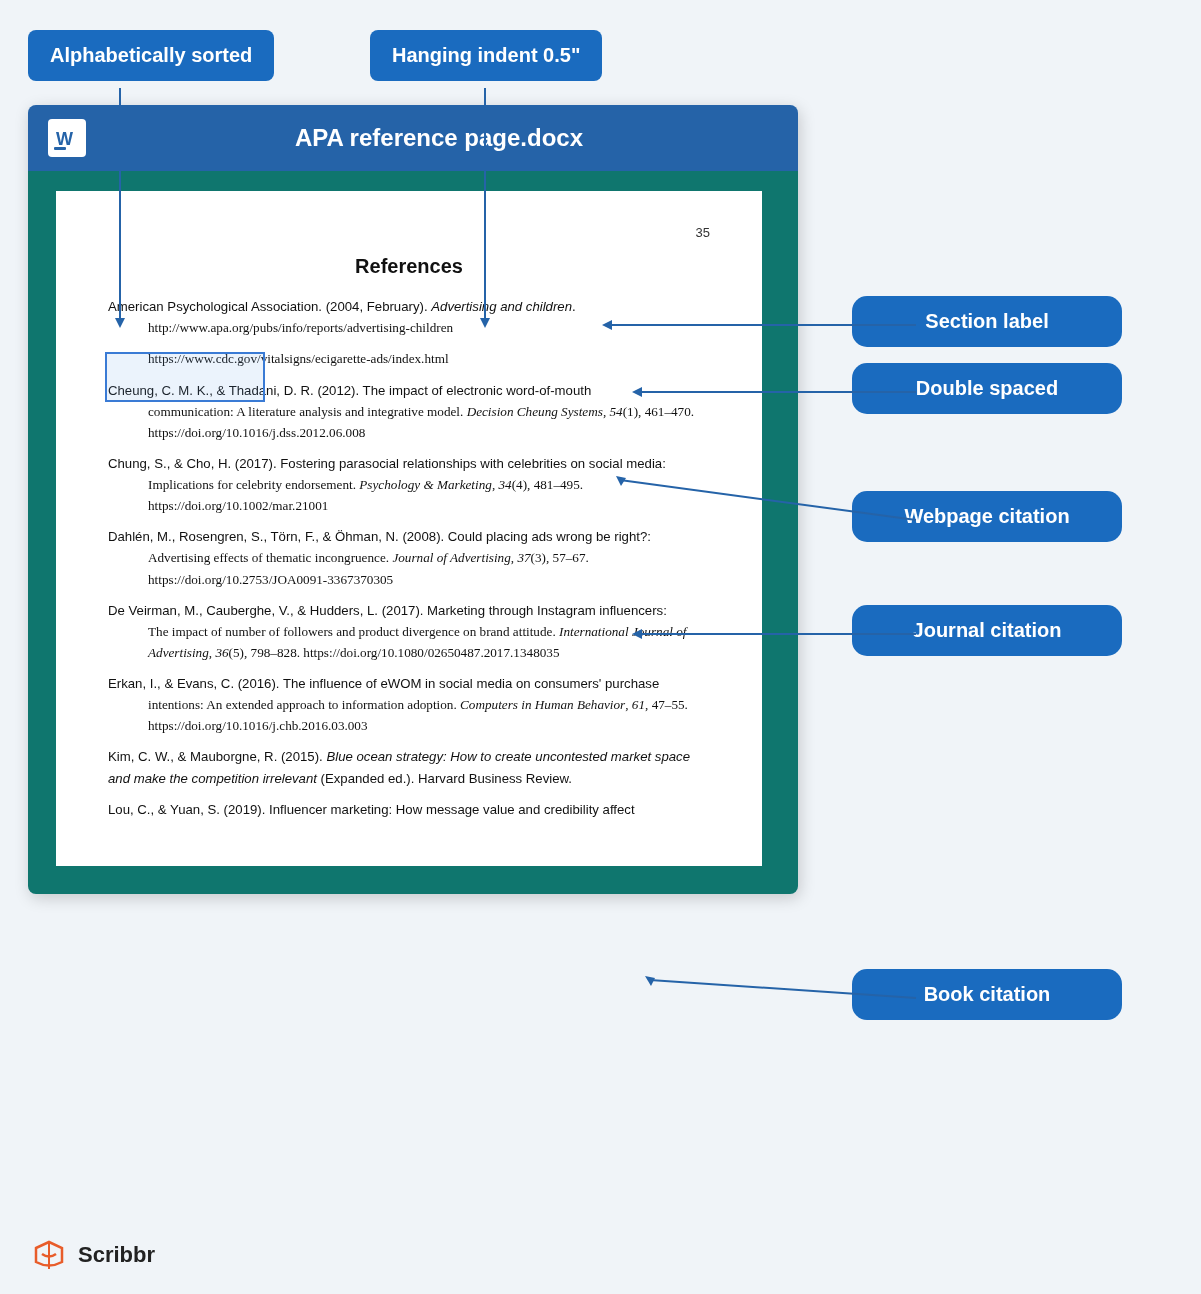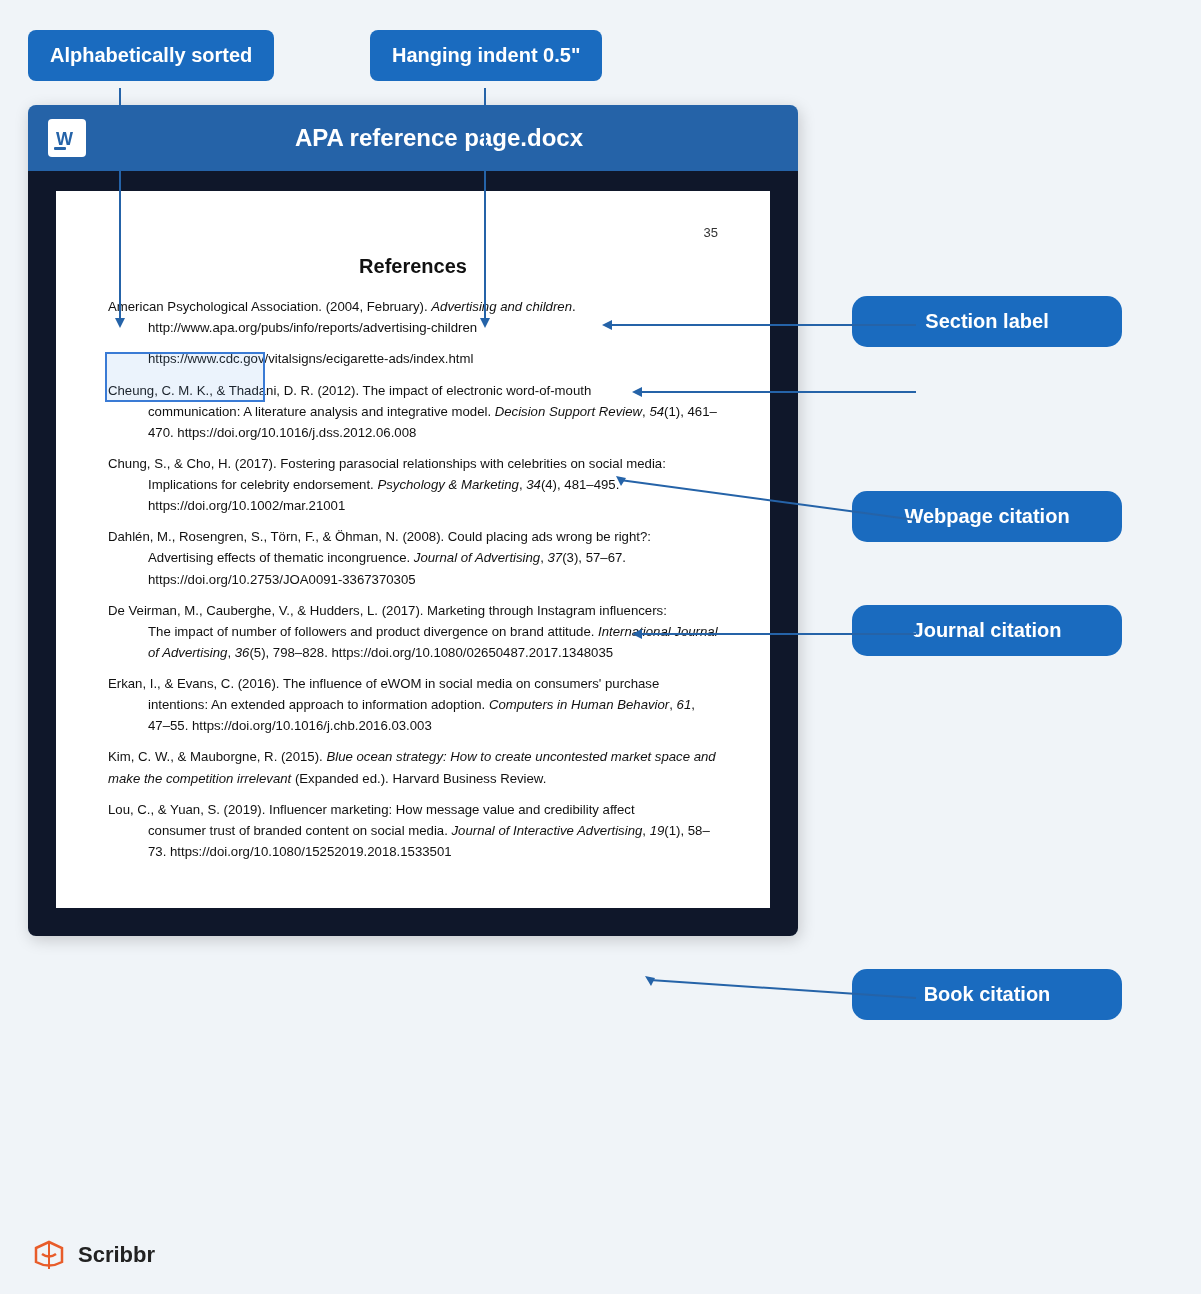--- a/index.html
+++ b/index.html
@@ -77,22 +77,22 @@
 
     .doc-title {
       color: white;
       font-weight: bold;
       font-size: 24px;
       flex: 1;
       text-align: center;
     }
 
     .doc-body {
-      background: #0f172a;
-      padding: 20px 28px 28px 28px;
+      background: #0f766e;
+      padding: 20px 36px 28px 28px;
     }
 
     
     .paper-page {
       background: white;
       padding: 32px 52px 36px 52px;
       position: relative;
       font-size: 13.5px;
       line-height: 1.55;
       color: #111;
@@ -113,20 +113,21 @@
     }
 
     .ref-entry {
       margin-bottom: 10px;
       font-size: 13.2px;
       line-height: 1.6;
     }
 
     .ref-entry .continuation {
       padding-left: 40px;
+      font-family: Liberation Serif, serif;
     }
 
     
     .highlight-box {
       position: absolute;
       border: 2px solid #3a7bd5;
       background: rgba(100,160,230,0.13);
       pointer-events: none;
     }
 
@@ -219,21 +220,21 @@
           <div>American Psychological Association. (2004, February). <em>Advertising and children</em>.</div>
           <div class="continuation">http://www.apa.org/pubs/info/reports/advertising-children</div>
         </div>
 
         <div class="ref-entry">
           <div class="continuation">https://www.cdc.gov/vitalsigns/ecigarette-ads/index.html</div>
         </div>
 
         <div class="ref-entry">
           <div>Cheung, C. M. K., &amp; Thadani, D. R. (2012). The impact of electronic word-of-mouth</div>
-          <div class="continuation">communication: A literature analysis and integrative model. <em>Decision Support Review</em>, <em>54</em>(1), 461–470. https://doi.org/10.1016/j.dss.2012.06.008</div>
+          <div class="continuation">communication: A literature analysis and integrative model. <em>Decision Cheung Systems</em>, <em>54</em>(1), 461–470. https://doi.org/10.1016/j.dss.2012.06.008</div>
         </div>
 
         <div class="ref-entry">
           <div>Chung, S., &amp; Cho, H. (2017). Fostering parasocial relationships with celebrities on social media:</div>
           <div class="continuation">Implications for celebrity endorsement. <em>Psychology &amp; Marketing</em>, <em>34</em>(4), 481–495. https://doi.org/10.1002/mar.21001</div>
         </div>
 
         <div class="ref-entry">
           <div>Dahlén, M., Rosengren, S., Törn, F., &amp; Öhman, N. (2008). Could placing ads wrong be right?:</div>
           <div class="continuation">Advertising effects of thematic incongruence. <em>Journal of Advertising</em>, <em>37</em>(3), 57–67. https://doi.org/10.2753/JOA0091-3367370305</div>
@@ -248,28 +249,28 @@
           <div>Erkan, I., &amp; Evans, C. (2016). The influence of eWOM in social media on consumers' purchase</div>
           <div class="continuation">intentions: An extended approach to information adoption. <em>Computers in Human Behavior</em>, <em>61</em>, 47–55. https://doi.org/10.1016/j.chb.2016.03.003</div>
         </div>
 
         <div class="ref-entry">
           <div>Kim, C. W., &amp; Mauborgne, R. (2015). <em>Blue ocean strategy: How to create uncontested market space and make the competition irrelevant</em> (Expanded ed.). Harvard Business Review.</div>
         </div>
 
         <div class="ref-entry">
           <div>Lou, C., &amp; Yuan, S. (2019). Influencer marketing: How message value and credibility affect</div>
-          <div class="continuation">consumer trust of branded content on social media. <em>Journal of Interactive Advertising</em>, <em>19</em>(1), 58–73. https://doi.org/10.1080/15252019.2018.1533501</div>
         </div>
 
       </div>
     </div>
   </div>
 
   <div class="right-badge badge-section-label">Section label</div>
+  <div class="right-badge badge-double-spaced">Double spaced</div>
   <div class="right-badge badge-webpage">Webpage citation</div>
   <div class="right-badge badge-journal">Journal citation</div>
   <div class="right-badge badge-book">Book citation</div>
 
   <svg class="connectors" viewBox="0 0 1201 1294">
 
     <line x1="120" y1="88" x2="120" y2="320" stroke="#2563a8" stroke-width="2"></line>
     <polygon points="115,318 120,328 125,318" fill="#2563a8"></polygon>
 
     <line x1="485" y1="88" x2="485" y2="320" stroke="#2563a8" stroke-width="2"></line>

